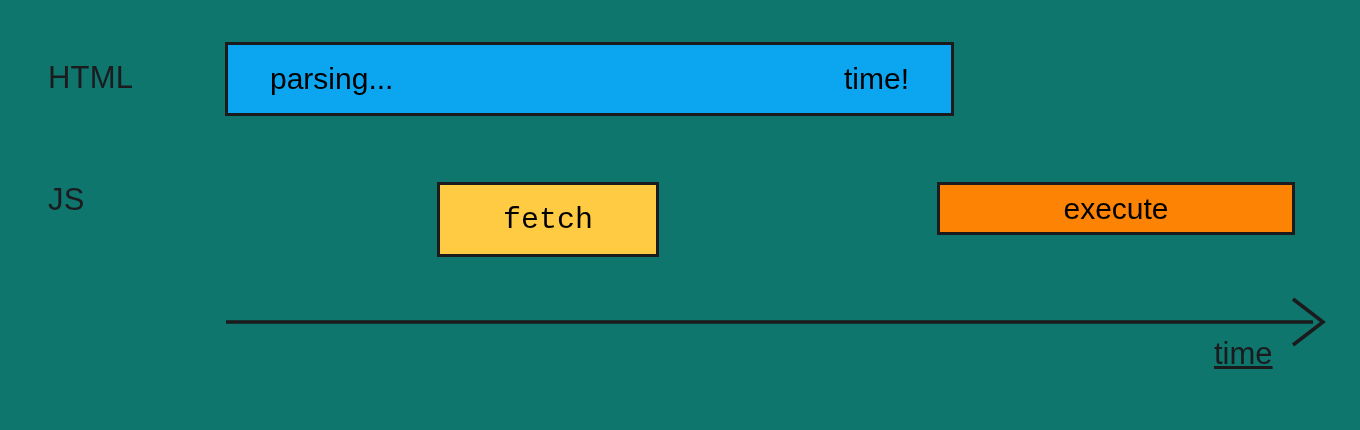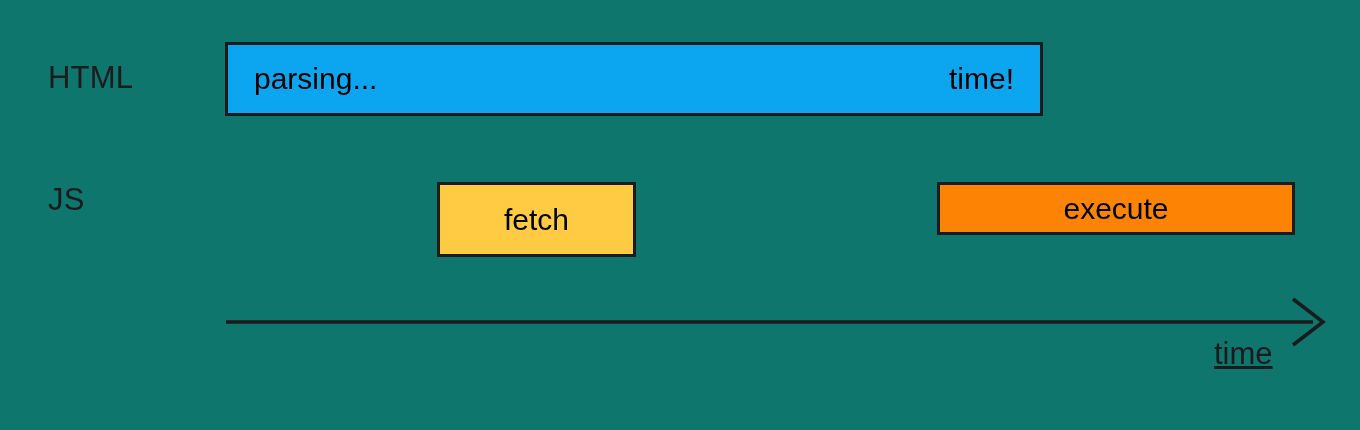--- a/index.html
+++ b/index.html
@@ -41,32 +41,33 @@
     color: #000000;
     font-size: 30px;
     line-height: 1;
     white-space: nowrap;
   }
   .block-centered { justify-content: center; }
 
   #block-parsing {
     left: 225px;
     top: 42px;
-    width: 818px;
+    width: 729px;
     height: 74px;
     background: #0ca5f0;
     justify-content: space-between;
-    padding: 0 26px;
+    padding: 0 42px;
   }
   #block-fetch {
     left: 437px;
     top: 182px;
-    width: 199px;
+    width: 222px;
     height: 75px;
     background: #ffcb42;
+    font-family: Liberation Mono, monospace;
   }
   #block-execute {
     left: 937px;
     top: 182px;
     width: 358px;
     height: 53px;
     background: #fd8305;
   }
 
   .block-text { pointer-events: none; }

